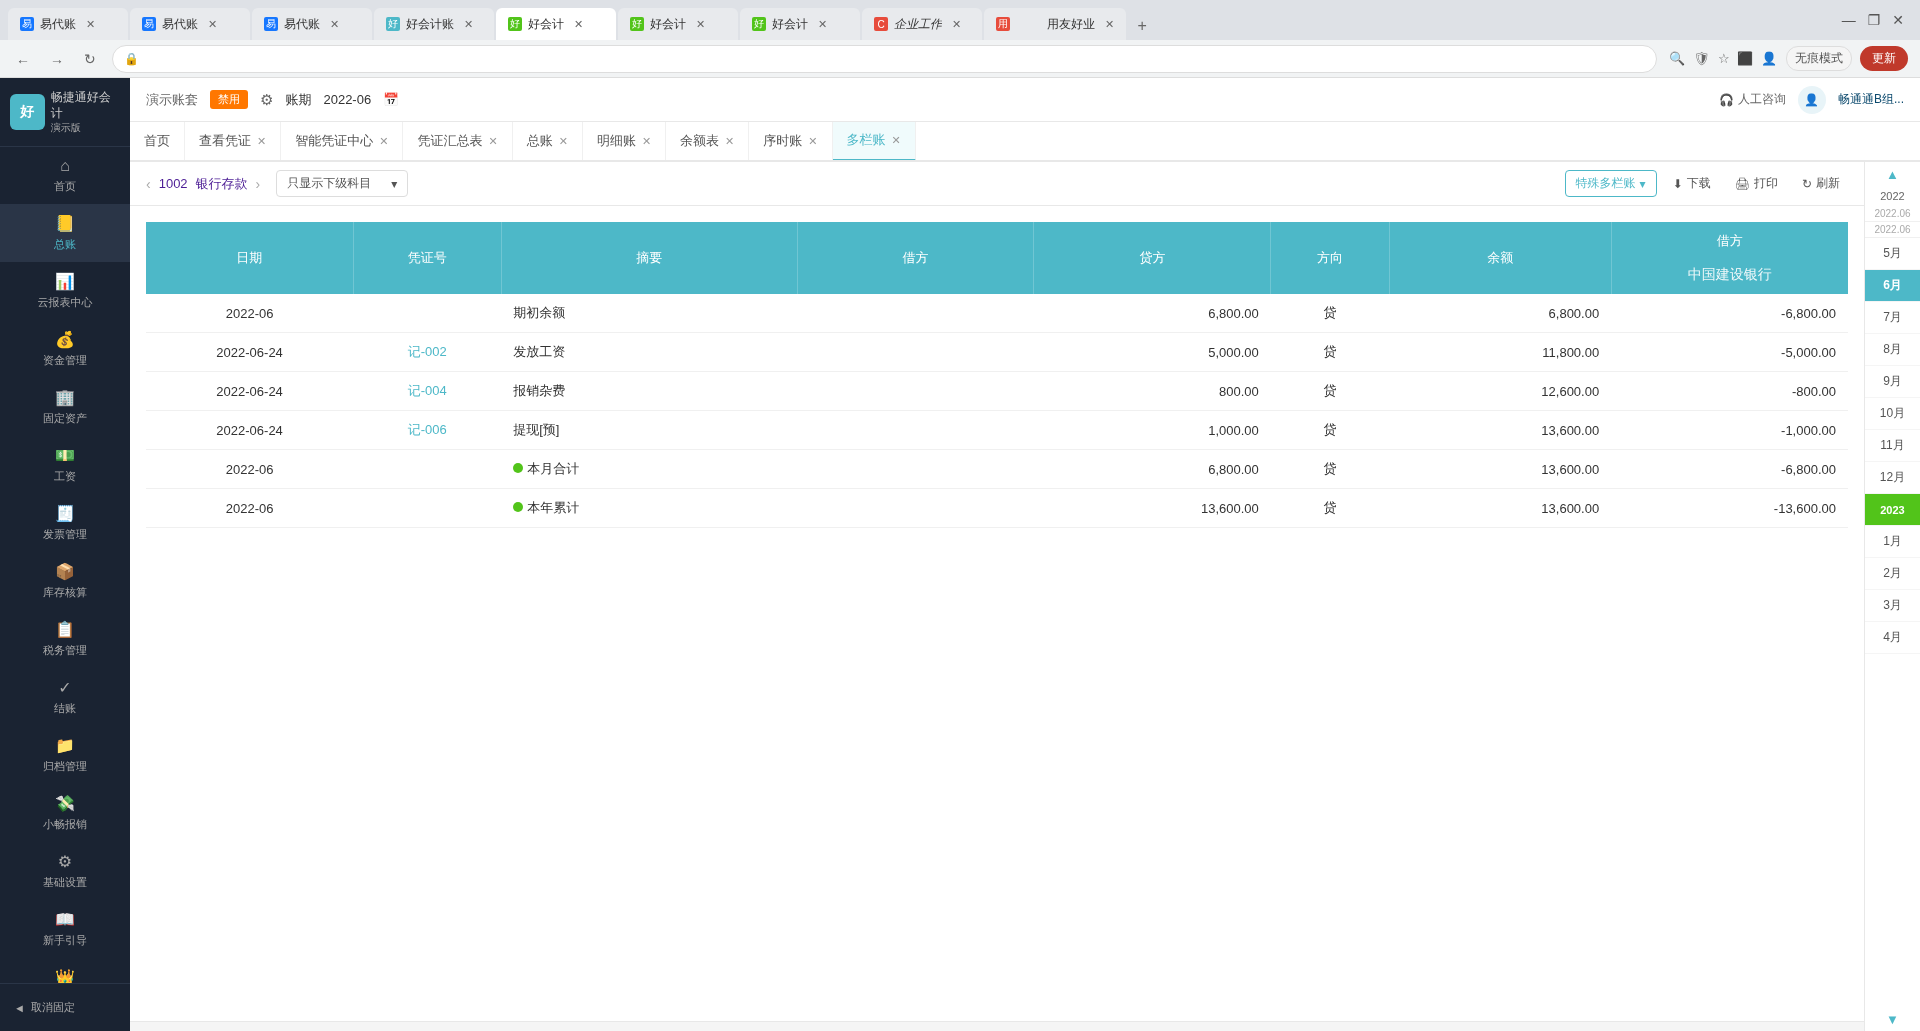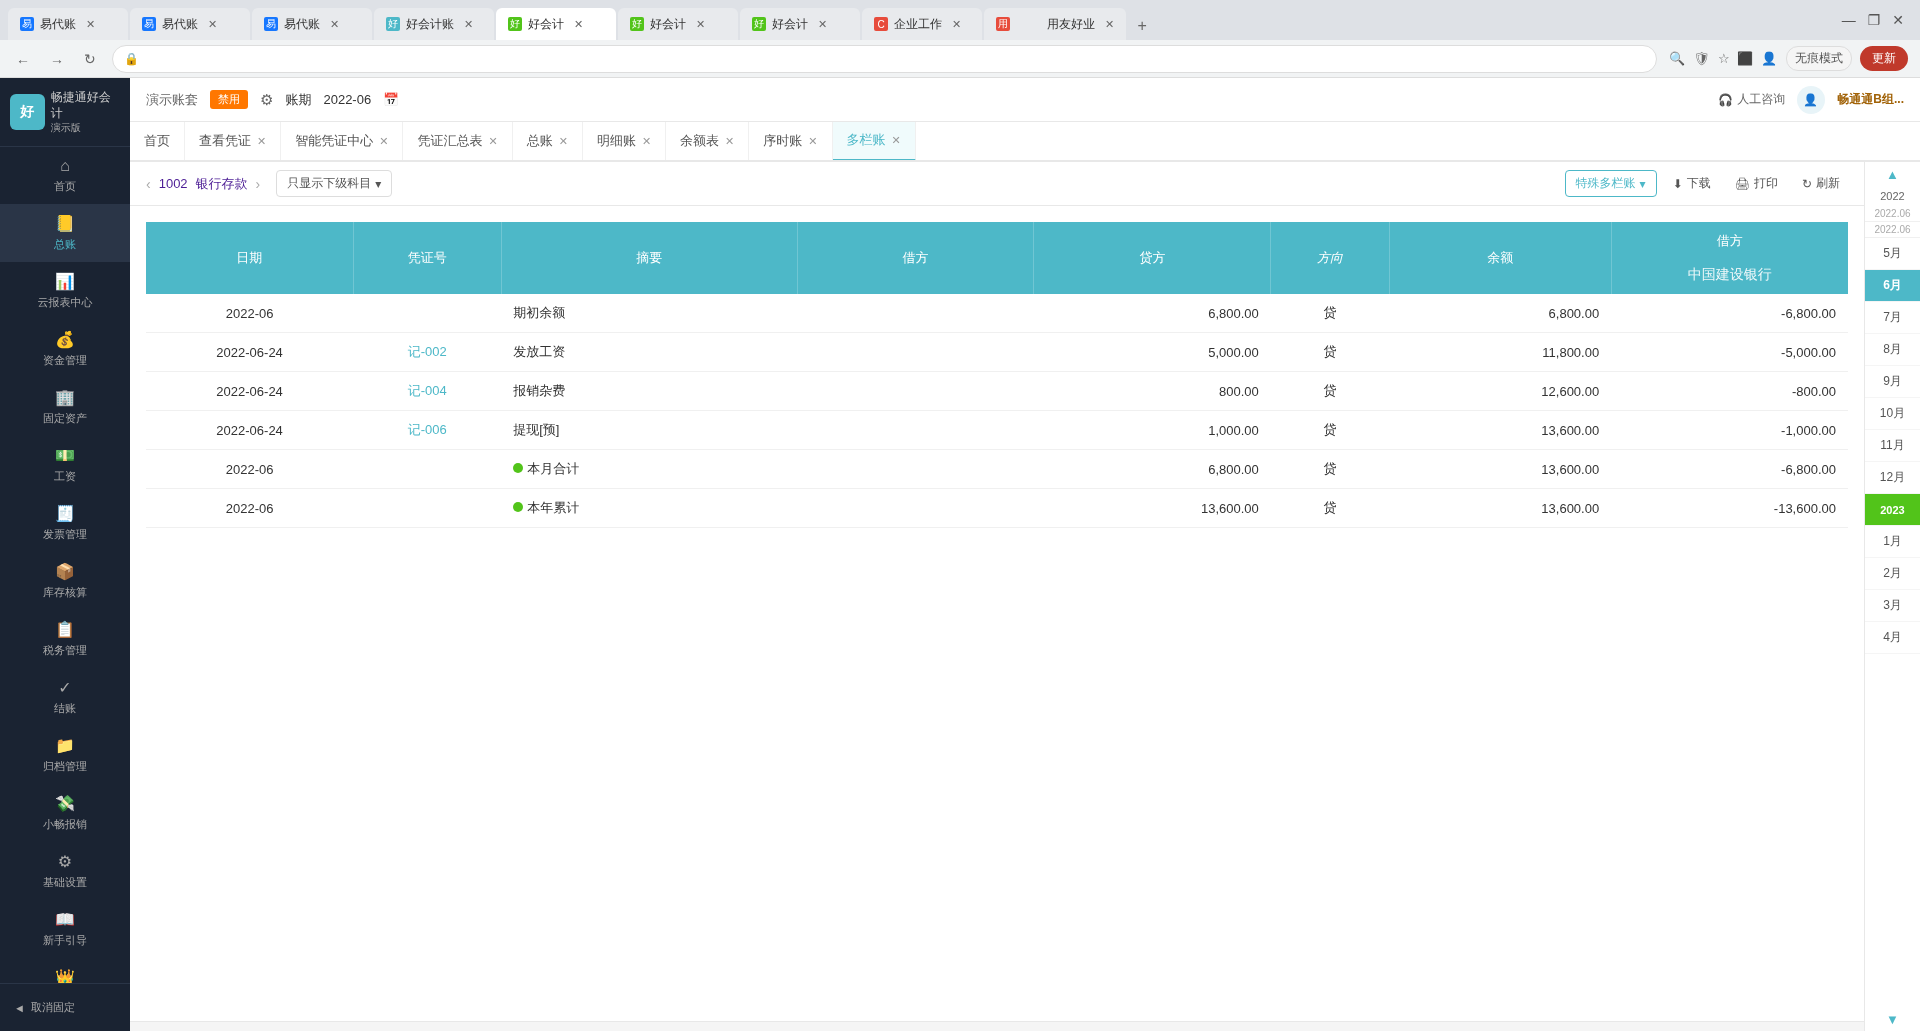--- a/index.html
+++ b/index.html
@@ -45,39 +45,39 @@
     
     .top-bar { background: #fff; height: 44px; display: flex; align-items: center; padding: 0 16px; border-bottom: 1px solid #e8e8e8; gap: 12px; flex-shrink: 0; }
     .demo-label { color: #666; font-size: 13px; }
     .tag-btn { background: #ff7700; color: #fff; font-size: 11px; padding: 2px 8px; border-radius: 3px; cursor: pointer; }
     .gear-btn { color: #666; font-size: 15px; cursor: pointer; }
     .period-label { color: #333; font-size: 13px; }
     .period-icon { color: #4db8c8; font-size: 13px; cursor: pointer; }
     .top-bar-right { margin-left: auto; display: flex; align-items: center; gap: 12px; }
     .consult-btn { display: flex; align-items: center; gap: 4px; color: #666; font-size: 12px; cursor: pointer; }
     .user-avatar { width: 28px; height: 28px; background: #e8f4f8; border-radius: 50%; display: flex; align-items: center; justify-content: center; font-size: 12px; color: #4db8c8; }
-    .user-name { font-size: 12px; color: #a16207; font-weight: bold; }
+    .user-name { font-size: 12px; color: #0c4a6e; }
 
     
     .nav-tabs { background: #fff; height: 40px; display: flex; align-items: center; border-bottom: 2px solid #e8e8e8; flex-shrink: 0; overflow-x: auto; }
     .nav-tab { display: flex; align-items: center; padding: 0 14px; height: 40px; font-size: 13px; color: #555; cursor: pointer; gap: 4px; border-right: 1px solid #f0f0f0; white-space: nowrap; flex-shrink: 0; }
     .nav-tab.active { color: #4db8c8; border-bottom: 2px solid #4db8c8; background: #f0fbfc; }
     .nav-tab-close { font-size: 11px; color: #999; cursor: pointer; margin-left: 2px; }
 
     
     .content-area { flex: 1; display: flex; overflow: hidden; }
 
     
     .table-container { flex: 1; overflow: auto; padding: 16px; background: #fff; }
 
     
     .sub-nav { display: flex; align-items: center; padding: 8px 16px; background: #fff; border-bottom: 1px solid #e8e8e8; gap: 8px; flex-shrink: 0; }
     .nav-arrow { color: #aaa; cursor: pointer; font-size: 14px; }
     .account-badge { color: #4c1d95; font-size: 13px; font-weight: 500; }
-    .filter-btn { display: flex; align-items: center; gap: 4px; border: 1px solid #ddd; border-radius: 4px; padding: 4px 10px; font-size: 12px; color: #555; cursor: pointer; margin-left: 8px; }
+    .filter-btn { display: flex; align-items: center; gap: 20px; border: 1px solid #ddd; border-radius: 4px; padding: 4px 10px; font-size: 12px; color: #555; cursor: pointer; margin-left: 8px; }
     .sub-nav-right { margin-left: auto; display: flex; align-items: center; gap: 8px; }
     .feature-btn { display: flex; align-items: center; gap: 4px; border: 1px solid #4db8c8; border-radius: 4px; padding: 4px 10px; font-size: 12px; color: #4db8c8; cursor: pointer; }
     .action-btn { display: flex; align-items: center; gap: 4px; color: #555; font-size: 12px; cursor: pointer; padding: 4px 8px; }
 
     
     .data-table { width: 100%; border-collapse: collapse; }
     .data-table thead tr { background: #4db8c8; color: #fff; }
     .data-table thead th { padding: 10px 12px; font-size: 13px; font-weight: normal; text-align: center; border-right: 1px solid rgba(255,255,255,0.2); }
     .data-table thead th:last-child { border-right: none; }
     .data-table tbody tr { border-bottom: 1px solid #f0f0f0; }
@@ -104,21 +104,21 @@
     ::-webkit-scrollbar-thumb { background: #ccc; border-radius: 3px; }
 
     .bottom-scrollbar { height: 10px; background: #f5f5f5; border-top: 1px solid #e8e8e8; }
 
     
     .th-date { width: 140px; }
     .th-voucher { width: 100px; }
     .th-summary { width: 200px; }
     .th-debit { width: 160px; }
     .th-credit { width: 160px; }
-    .th-direction { width: 80px; font-style: italic; }
+    .th-direction { width: 80px; }
     .th-balance { width: 150px; }
     .th-extra { width: 160px; }
   </style>
 </head>
 <body>
 
 <div class="browser-chrome">
   <div style="display:flex; align-items:flex-end; gap:2px; height:40px; overflow:hidden;">
 
     <div id="tabs-container" style="display:flex; gap:2px; align-items:flex-end;">
@@ -152,21 +152,21 @@
     <span style="font-size:12px;max-width:80px;overflow:hidden;white-space:nowrap;text-overflow:ellipsis;">好会计</span>
     <span class="tab-close">✕</span>
   </div>
         <div class="tab">
     <div style="width:14px;height:14px;background:#52c41a;border-radius:2px;display:flex;align-items:center;justify-content:center;font-size:10px;color:#fff;flex-shrink:0;">好</div>
     <span style="font-size:12px;max-width:80px;overflow:hidden;white-space:nowrap;text-overflow:ellipsis;">好会计</span>
     <span class="tab-close">✕</span>
   </div>
         <div class="tab">
     <div style="width:14px;height:14px;background:#e74c3c;border-radius:2px;display:flex;align-items:center;justify-content:center;font-size:10px;color:#fff;flex-shrink:0;">C</div>
-    <span style="font-size:12px;max-width:80px;overflow:hidden;white-space:nowrap;text-overflow:ellipsis;">企业工作</span>
+    <span style="font-size:12px;max-width:80px;overflow:hidden;white-space:nowrap;text-overflow:ellipsis;font-style:italic;">企业工作</span>
     <span class="tab-close">✕</span>
   </div>
         <div class="tab">
     <div style="width:14px;height:14px;background:#e74c3c;border-radius:2px;display:flex;align-items:center;justify-content:center;font-size:10px;color:#fff;flex-shrink:0;">用</div>
     <span style="font-size:12px;max-width:80px;overflow:hidden;white-space:nowrap;text-overflow:ellipsis;margin-left:31px;">用友好业</span>
     <span class="tab-close">✕</span>
   </div>
       </div>
     <div class="tab-add">+</div>
   </div>

